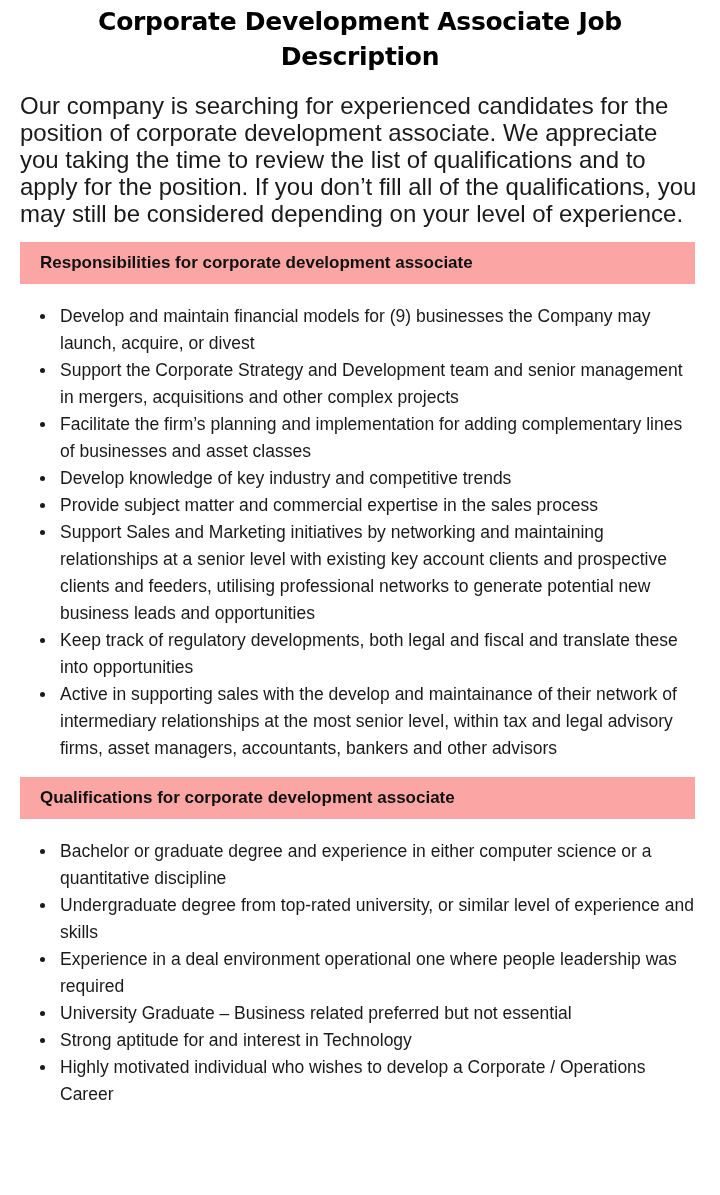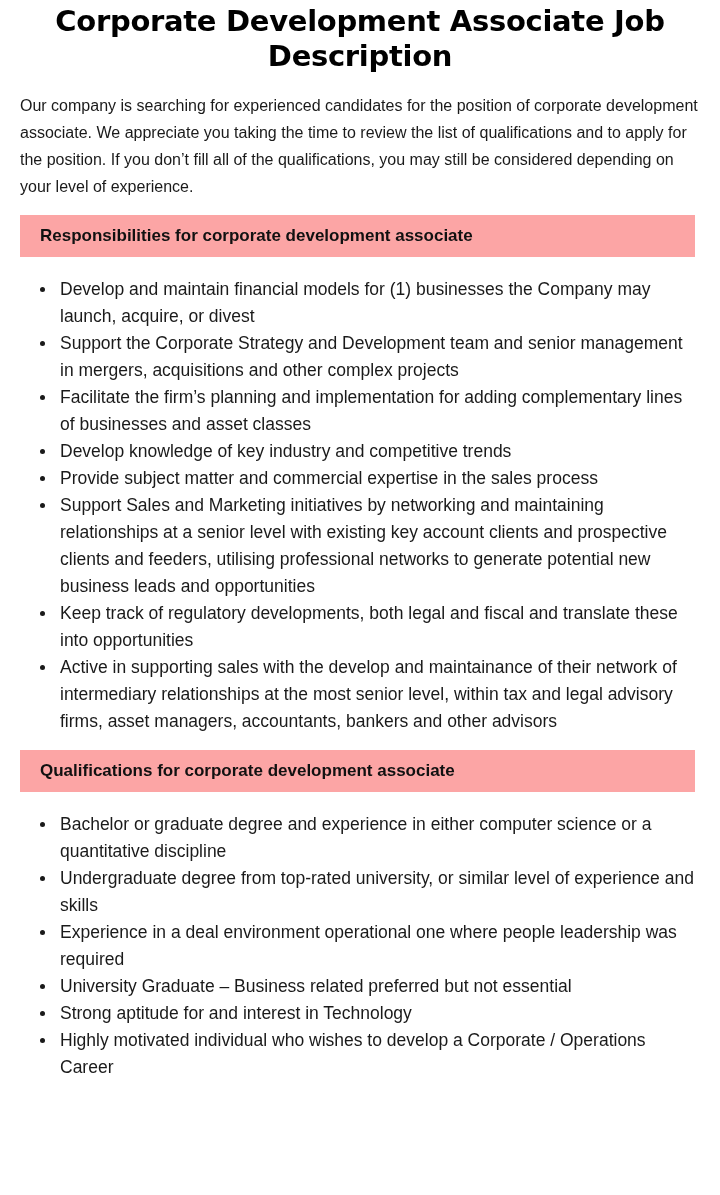--- a/index.html
+++ b/index.html
@@ -9,29 +9,29 @@
       overflow: hidden;
       font-family: "Liberation Sans", sans-serif;
       color: #1a1a1a;
     }
     .page { padding: 0 20px 0 20px; }
     h1 {
       margin: 0;
       padding-top: 4px;
       font-family: "DejaVu Sans", sans-serif;
       font-weight: bold;
-      font-size: 29px;
+      font-size: 25px;
       line-height: 35px;
       text-align: center;
       color: #000;
       letter-spacing: -0.3px;
     }
     .intro {
       margin: 18px 0 0 0;
-      font-size: 16px;
+      font-size: 24px;
       line-height: 27px;
       color: #1a1a1a;
     }
     .section-header {
       margin-top: 15px;
       background: #fca5a5;
       height: 42px;
       box-sizing: border-box;
       padding: 0 20px;
       display: flex;
@@ -66,21 +66,21 @@
   </style>
 </head>
 <body>
 
 <div class="page">
   <h1>Corporate Development Associate Job Description</h1>
   <p class="intro">Our company is searching for experienced candidates for the position of corporate development associate. We appreciate you taking the time to review the list of qualifications and to apply for the position. If you don’t fill all of the qualifications, you may still be considered depending on your level of experience.</p>
 
   <div class="section-header">Responsibilities for corporate development associate</div>
   <ul>
-    <li><span class="bullet"></span><span>Develop and maintain financial models for (1) businesses the Company may launch, acquire, or divest</span></li>
+    <li><span class="bullet"></span><span>Develop and maintain financial models for (9) businesses the Company may launch, acquire, or divest</span></li>
     <li><span class="bullet"></span><span>Support the Corporate Strategy and Development team and senior management in mergers, acquisitions and other complex projects</span></li>
     <li><span class="bullet"></span><span>Facilitate the firm’s planning and implementation for adding complementary lines of businesses and asset classes</span></li>
     <li><span class="bullet"></span><span>Develop knowledge of key industry and competitive trends</span></li>
     <li><span class="bullet"></span><span>Provide subject matter and commercial expertise in the sales process</span></li>
     <li><span class="bullet"></span><span>Support Sales and Marketing initiatives by networking and maintaining relationships at a senior level with existing key account clients and prospective clients and feeders, utilising professional networks to generate potential new business leads and opportunities</span></li>
     <li><span class="bullet"></span><span>Keep track of regulatory developments, both legal and fiscal and translate these into opportunities</span></li>
     <li><span class="bullet"></span><span>Active in supporting sales with the develop and maintainance of their network of intermediary relationships at the most senior level, within tax and legal advisory firms, asset managers, accountants, bankers and other advisors</span></li>
   </ul>
 
   <div class="section-header q">Qualifications for corporate development associate</div>

